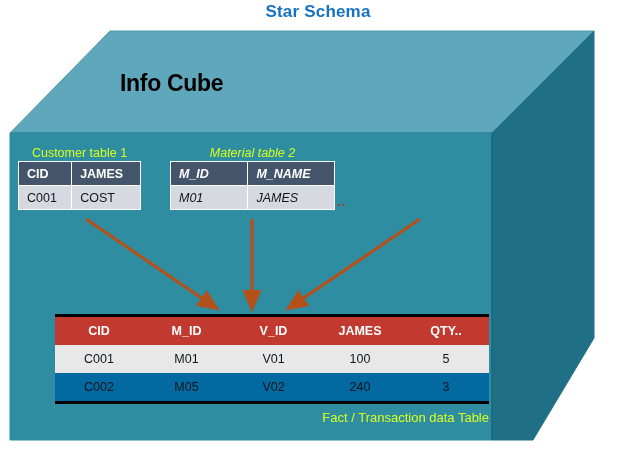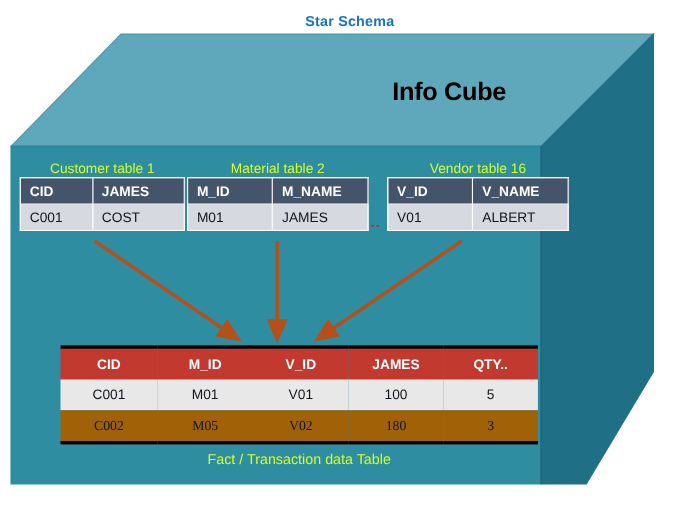--- a/index.html
+++ b/index.html
@@ -15,44 +15,44 @@
     width: 636px;
     height: 470px;
     background: #ffffff;
     overflow: hidden;
   }
 
   
   #page-title {
     position: absolute;
     left: 0;
-    top: 12px;
+    top: 2px;
     width: 636px;
     text-align: center;
-    font-size: 13px;
+    font-size: 17px;
     font-weight: bold;
     color: #1673c4;
     letter-spacing: 0.2px;
   }
 
   
   #cube-svg {
     position: absolute;
     left: 0;
     top: 0;
     width: 636px;
     height: 470px;
   }
 
   #cube-label {
     position: absolute;
     left: 120px;
     top: 70px;
     width: 340px;
-    text-align: right;
+    text-align: left;
     font-size: 23px;
     font-weight: bold;
     color: #000000;
     letter-spacing: -0.3px;
   }
 
   
   .dim-wrap {
     position: absolute;
   }
@@ -121,28 +121,28 @@
     height: 18px;
   }
   table.fact td {
     color: #11151b;
     font-size: 12.5px;
     text-align: center;
     padding: 5px 0;
     height: 18px;
   }
   table.fact tr.row-a td { background: #e8e8e8; }
-  table.fact tr.row-b td { background: #a16207; font-family: Liberation Serif, serif; }
+  table.fact tr.row-b td { background: #0369a1; }
 
   #fact-caption {
     position: absolute;
     left: 55px;
     top: 410px;
     width: 434px;
-    text-align: center;
+    text-align: right;
     font-size: 13px;
     color: #d6ff1f;
   }
 </style>
 </head>
 <body>
 
 <div id="canvas">
 
   <div id="page-title">Star Schema</div>
@@ -163,21 +163,21 @@
         <polygon points="0,0 7,3 0,6" fill="#b4501a"></polygon>
       </marker>
     </defs>
     <line x1="86" y1="219" x2="216" y2="308" stroke="#b4501a" stroke-width="3.2" marker-end="url(#arrowhead)"></line>
     <line x1="252" y1="219" x2="252" y2="308" stroke="#b4501a" stroke-width="3.2" marker-end="url(#arrowhead)"></line>
     <line x1="420" y1="219" x2="289" y2="308" stroke="#b4501a" stroke-width="3.2" marker-end="url(#arrowhead)"></line>
   </svg>
 
   <div id="cube-label">Info Cube</div>
 
-  <div class="dim-wrap" style="left:18px; top:146px; width:150px;">
+  <div class="dim-wrap" style="left:18px; top:146px; width:123px;">
     <div class="dim-caption">Customer table 1</div>
     <table class="dim">
       <colgroup>
           <col style="width:66px">
           <col style="width:84px">
         </colgroup>
       <thead>
         <tr>
           <th>CID</th>
           <th>JAMES</th>
@@ -185,21 +185,21 @@
       </thead>
       <tbody>
         <tr>
           <td>C001</td>
           <td>COST</td>
         </tr>
       </tbody>
     </table>
   </div>
 
-  <div class="dim-wrap" style="left:170px; top:146px; width:165px;">
+  <div class="dim-wrap" style="left:170px; top:146px; width:165px;font-style:italic;">
     <div class="dim-caption">Material table 2</div>
     <table class="dim">
       <colgroup>
           <col style="width:78px">
           <col style="width:87px">
         </colgroup>
       <thead>
         <tr>
           <th>M_ID</th>
           <th>M_NAME</th>
@@ -207,41 +207,20 @@
       </thead>
       <tbody>
         <tr>
           <td>M01</td>
           <td>JAMES</td>
         </tr>
       </tbody>
     </table>
   </div>
 
-  <div class="dim-wrap" style="left:352px; top:146px; width:165px;">
-    <div class="dim-caption">Vendor  table 16</div>
-    <table class="dim">
-      <colgroup>
-          <col style="width:78px">
-          <col style="width:87px">
-        </colgroup>
-      <thead>
-        <tr>
-          <th>V_ID</th>
-          <th>V_NAME</th>
-        </tr>
-      </thead>
-      <tbody>
-        <tr>
-          <td>V01</td>
-          <td>ALBERT</td>
-        </tr>
-      </tbody>
-    </table>
-  </div>
 
   <div class="ellipsis-mark" style="left:337px; top:194px;">..</div>
 
   <div id="fact-wrap">
     <table class="fact">
       <colgroup>
         <col style="width:88px">
           <col style="width:87px">
           <col style="width:87px">
         <col style="width:86px">
@@ -261,21 +240,21 @@
           <td>C001</td>
           <td>M01</td>
           <td>V01</td>
           <td>100</td>
           <td>5</td>
         </tr>
         <tr class="row-b">
           <td>C002</td>
           <td>M05</td>
           <td>V02</td>
-          <td>180</td>
+          <td>240</td>
           <td>3</td>
         </tr>
       </tbody>
     </table>
   </div>
 
   <div id="fact-caption">Fact / Transaction data Table</div>
 
 </div>
 

